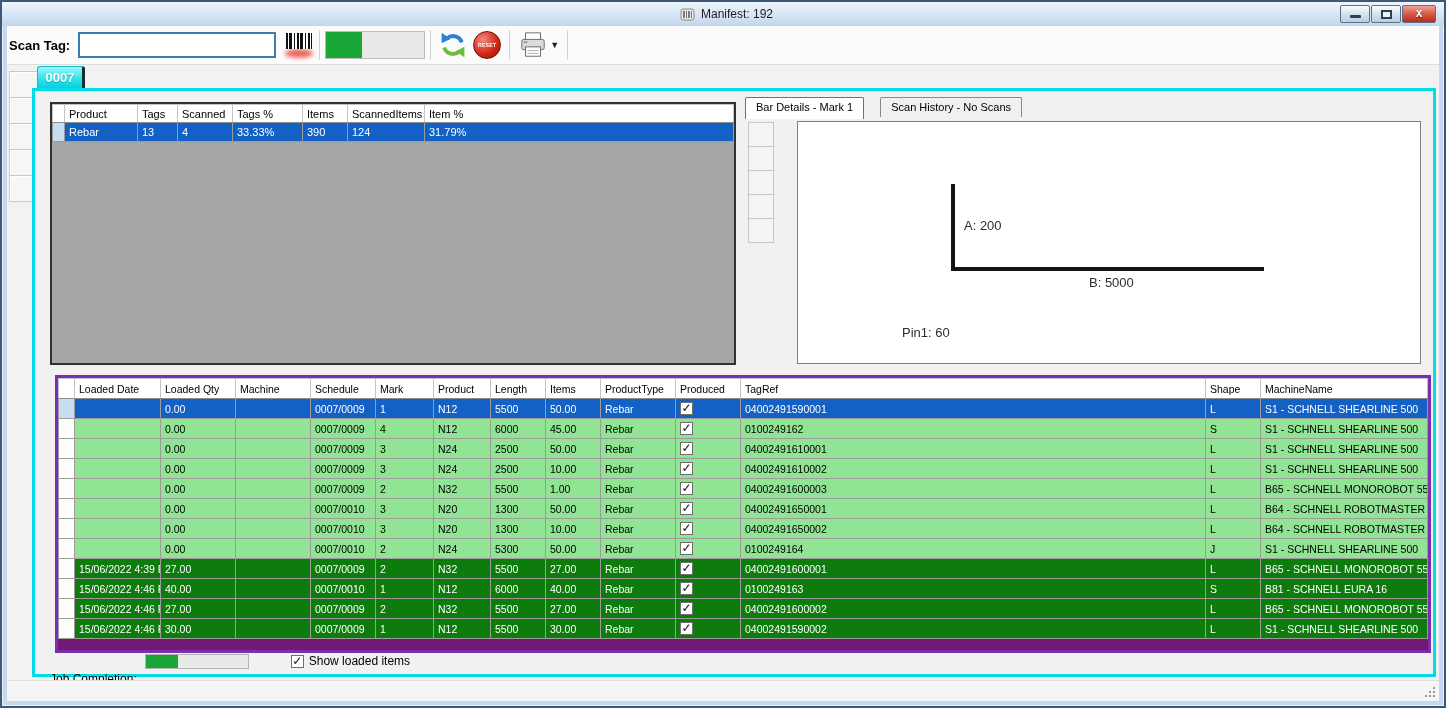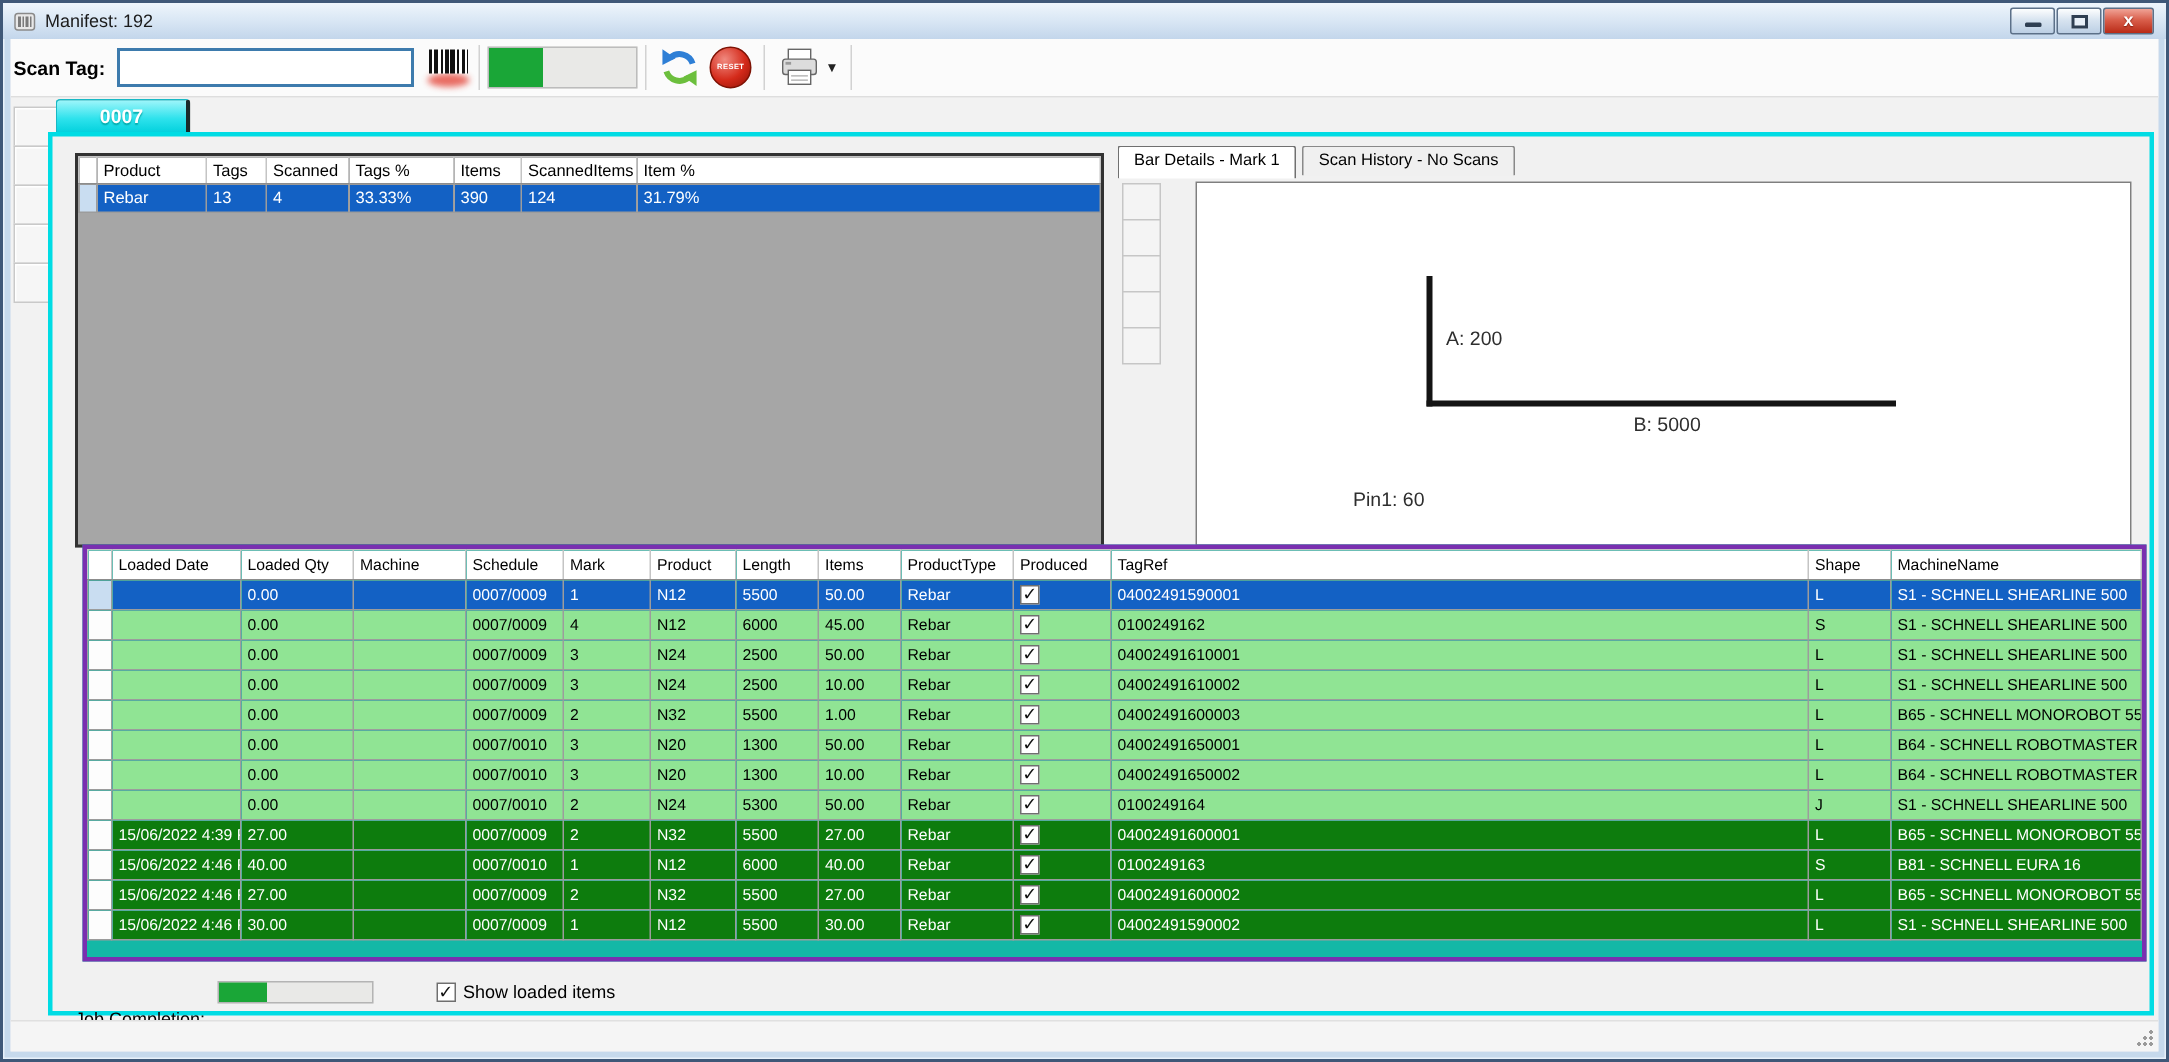--- a/index.html
+++ b/index.html
@@ -3,21 +3,21 @@
 <meta charset="utf-8">
 <style>
   * { margin:0; padding:0; box-sizing:border-box; }
   html,body { width:1446px; height:708px; font-family:"Liberation Sans", sans-serif; background:#888; }
 
   
   .window { position:relative; width:1446px; height:708px; background:#c6d9ec;
             border:2px solid #3f5878; box-shadow:inset 0 0 0 1px #e8f1fa; }
   .titlebar { position:absolute; top:0; left:0; right:0; height:24px;
               background:linear-gradient(#eef5fc,#dbe8f5 45%,#c3d6eb);
-              display:flex; align-items:center; padding-left:7px; }
+              display:flex; align-items:center; padding-left:7px;justify-content:center; }
   .app-icon { width:15px; height:15px; margin-right:6px; }
   .title-text { font-size:12px; color:#1b1b1b; }
   .winbtns { position:absolute; right:8px; top:3px; display:flex; }
   .wbtn { width:30px; height:18px; border:1px solid #5c7088; border-radius:2px; margin-left:1px;
           background:linear-gradient(#fdfefe,#d8e4f0 45%,#bccfe4); position:relative; }
   .wbtn.close { width:34px; background:linear-gradient(#f0a396,#d95f4c 45%,#b92b17); }
   .glyph-min { position:absolute; left:9px; bottom:4px; width:11px; height:3px; background:#2f3f52; border-radius:1px; }
   .glyph-max { position:absolute; left:9px; top:4px; width:11px; height:9px; border:2px solid #2f3f52; background:#e8f0f8; }
   .glyph-x { position:absolute; width:100%; text-align:center; top:0px; color:#fff; font-size:12px; font-weight:bold; text-shadow:0 1px 1px #7c1406; }
 
@@ -44,21 +44,21 @@
       color:#fff; font-size:5px; font-weight:bold; display:flex; align-items:center; justify-content:center; letter-spacing:.3px; }
   .printer-wrap { display:flex; align-items:center; margin:0 3px; }
   .caret-down { font-size:9px; color:#222; margin-left:2px; }
 
   
   .left-boxes { position:absolute; left:2px; top:46px; width:31px; }
   .lbox { width:31px; height:27px; background:#f6f6f6; border:1px solid #c9c9c9; margin-top:-1px;
           box-shadow:inset 1px 1px 0 #fff; }
 
   
-  .doc-tab { position:absolute; left:30px; top:40px; width:90px; height:23px;
+  .doc-tab { position:absolute; left:30px; top:40px; width:48px; height:23px;
       background:linear-gradient(#9df5fa,#2ee2ec 55%,#00d0dc); border:1px solid #18b8c4; border-right:3px solid #1a2a2a;
       border-bottom:none; color:#fff; font-weight:bold; font-size:13px; text-align:center; line-height:22px;
       border-radius:3px 3px 0 0; text-shadow:0 1px 1px #0aa; }
 
   
   .tab-page { position:absolute; left:25px; top:62px; right:3px; height:589px;
       border:3px solid #00dce4; background:#f1f1f1; }
 
   
   .summary-grid { position:absolute; left:15px; top:11px; width:686px; height:263px;
@@ -70,36 +70,36 @@
   td.rowhdr { background:#fdfdfd !important; border-color:#b0b0b0; padding:0; }
   tr.row-selected { background:#1361c4; color:#fff; }
   tr.row-selected td.rowhdr { background:#c9ddf1 !important; }
   tr.row-pending { background:#90e494; color:#000; }
   tr.row-loaded { background:#0d7c0d; color:#fff; }
 
   
   .detail-panel { position:absolute; left:710px; top:6px; width:678px; height:270px; }
   .panel-tabs { display:flex; height:22px; }
   .ptab { font-size:11px; padding:3px 10px 0 10px; border:1px solid #898989; border-bottom:none;
-          background:#f0f0f0; color:#000; margin-right:4px; border-radius:2px 2px 0 0; height:20px; }
+          background:#f0f0f0; color:#000; margin-right:16px; border-radius:2px 2px 0 0; height:20px; }
   .ptab.active { background:#fff; height:22px; box-shadow:inset 0 1px 0 #fff; border-color:#707070; }
   .mini-boxes { position:absolute; left:3px; top:26px; width:26px; }
   .mbox { width:26px; height:25px; background:#f4f4f4; border:1px solid #c6c6c6; margin-top:-1px; }
   .bar-canvas { position:absolute; left:52px; top:24px; width:624px; height:243px; background:#fff;
       border:1px solid #7f7f7f; }
   .vline { position:absolute; left:153px; top:62px; width:4px; height:87px; background:#141414; }
   .hline { position:absolute; left:153px; top:145px; width:313px; height:4px; background:#141414; }
   .dlabel { position:absolute; font-size:13px; color:#2e2e2e; }
   .lblA { left:166px; top:96px; }
   .lblB { left:291px; top:153px; }
   .lblPin { left:104px; top:203px; }
 
   
-  .main-grid { position:absolute; left:20px; top:272px; right:2px; height:278px;
-      border:3px solid #7a2fb0; background:#14b8a6; overflow:hidden; }
+  .main-grid { position:absolute; left:20px; top:284px; right:2px; height:278px;
+      border:3px solid #7a2fb0; background:#701a75; overflow:hidden; }
   .main-grid table.grid { font-size:10.5px; }
   .main-grid table.grid td, .main-grid table.grid th { height:20px; }
   .gridcheck { display:inline-block; width:13px; height:13px; background:#fff; border:1px solid #6f6f6f;
       color:#111; font-size:12px; line-height:11px; text-align:center; vertical-align:middle; }
   td.prod { text-align:center; }
 
   
   .page-footer { position:absolute; left:0; right:0; bottom:3px; height:20px; display:flex; align-items:center; }
   .jc-label { font-size:12px; color:#000; margin-left:15px;margin-top:36px; }
   .jc-progress { width:104px; height:15px; border:1px solid #b4b4b4; background:#e9e9e7; margin-left:8px; }

